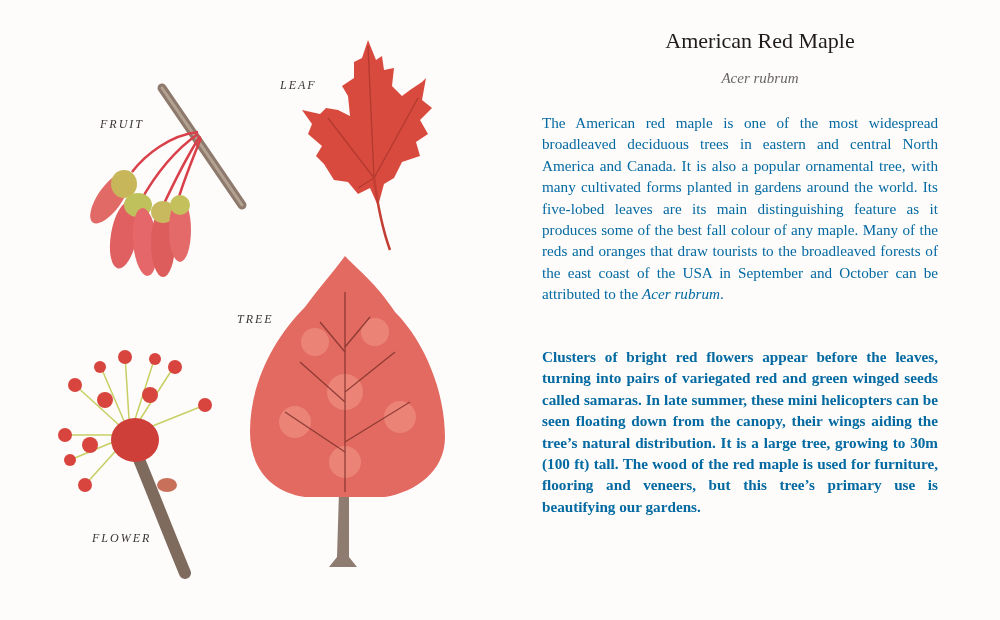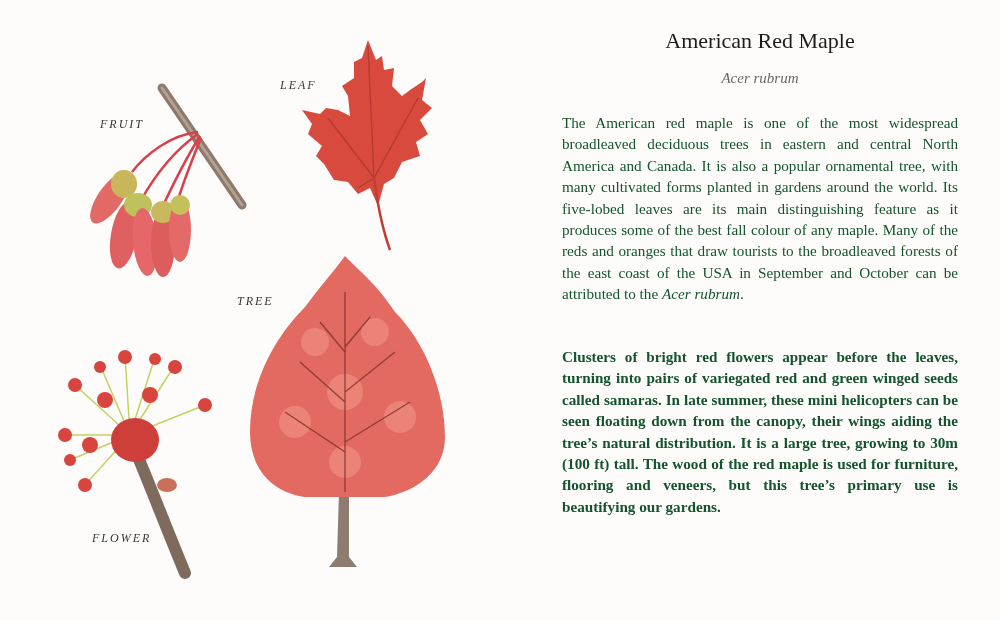--- a/index.html
+++ b/index.html
@@ -2,31 +2,31 @@
 <html><head>
 <meta charset="utf-8">
 <style>
   html, body { margin:0; padding:0; }
   body { width:1000px; height:620px; background:#fdfcfb; position:relative; overflow:hidden;
          font-family:"Liberation Serif","DejaVu Serif",serif; color:#2a2624; }
   .label { position:absolute; font-style:italic; font-size:12px; letter-spacing:2px; color:#3a3533; }
   .illus { position:absolute; }
   .title { position:absolute; left:560px; top:28px; width:400px; text-align:center; font-size:22px; color:#1f1b1a; }
   .subtitle { position:absolute; left:560px; top:70px; width:400px; text-align:center; font-style:italic; font-size:15px; color:#6a6563; }
-  .para { position:absolute; left:562px; width:396px; font-size:15.2px; line-height:21.4px; text-align:justify; color:#14532d; margin:0; }
+  .para { position:absolute; left:542px; width:396px; font-size:15.2px; line-height:21.4px; text-align:justify; color:#0369a1; margin:0; }
   .p1 { top:112px; }
   .p2 { top:346px;font-weight:bold; }
   em { font-style:italic; }
 </style>
 </head>
 <body>
 
 <div class="label" style="left:100px; top:117px;">FRUIT</div>
 <div class="label" style="left:280px; top:78px;">LEAF</div>
-<div class="label" style="left:237px; top:294px;">TREE</div>
+<div class="label" style="left:237px; top:312px;">TREE</div>
 <div class="label" style="left:92px; top:531px;">FLOWER</div>
 
 <svg class="illus" style="left:80px; top:80px;" width="180" height="210" viewBox="0 0 180 210">
   <line x1="82" y1="8" x2="162" y2="125" stroke="#8e7a6c" stroke-width="9" stroke-linecap="round"></line>
   <line x1="82" y1="8" x2="162" y2="125" stroke="#b3a192" stroke-width="3" stroke-linecap="round"></line>
   <path d="M118 52 C90 55 65 75 52 92" stroke="#d9404a" stroke-width="2.5" fill="none"></path>
   <path d="M118 54 C95 70 75 95 60 122" stroke="#d9404a" stroke-width="2.5" fill="none"></path>
   <path d="M120 56 C105 80 95 100 82 128" stroke="#d9404a" stroke-width="2.5" fill="none"></path>
   <path d="M121 58 C112 80 104 100 98 120" stroke="#d9404a" stroke-width="2.5" fill="none"></path>
   <ellipse cx="30" cy="118" rx="12" ry="30" transform="rotate(35 30 118)" fill="#e26a66"></ellipse>

